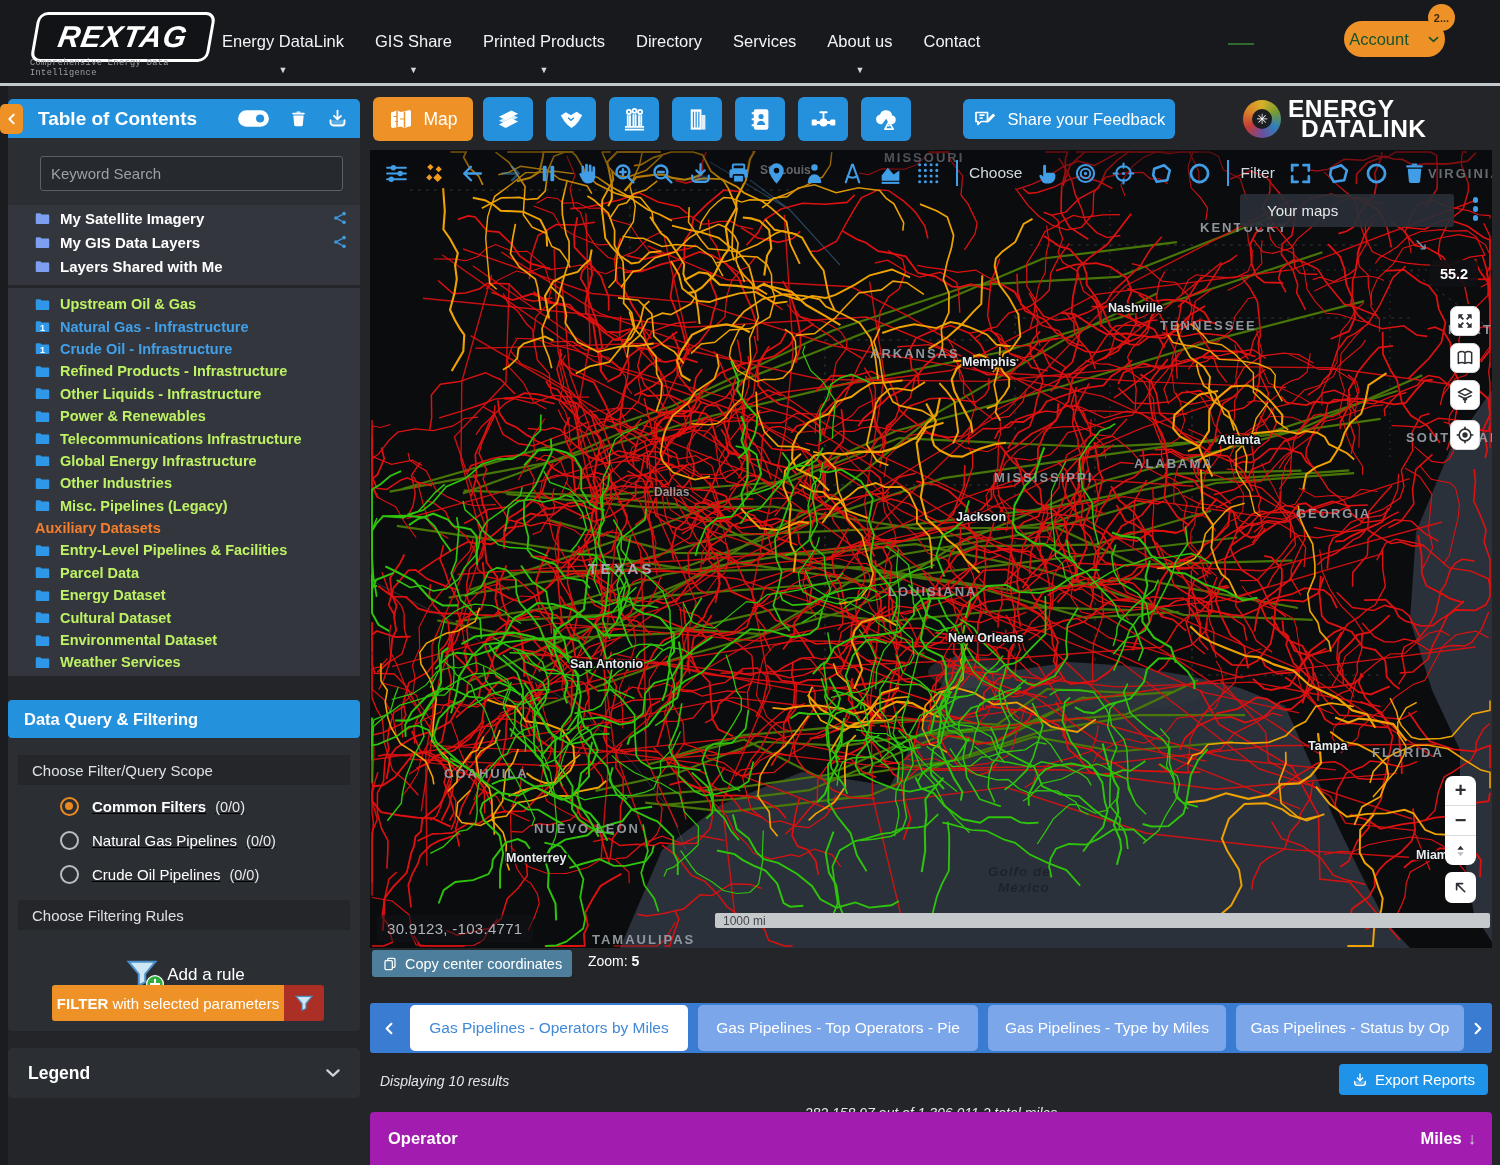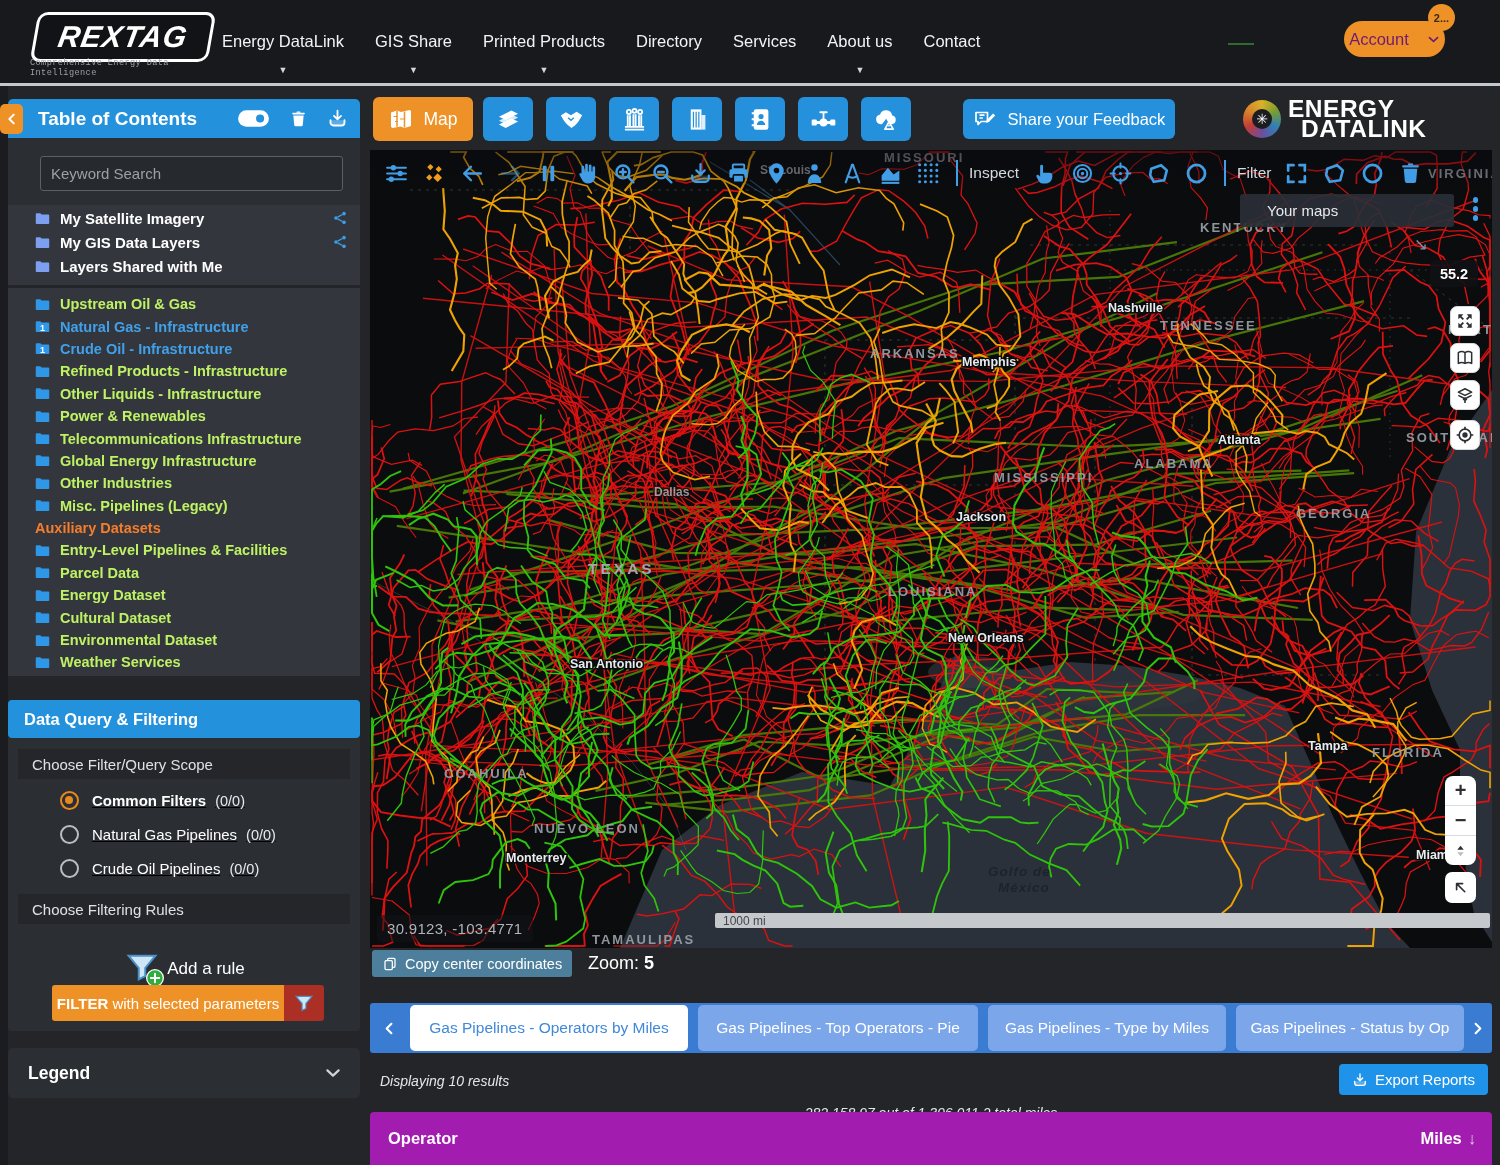--- a/index.html
+++ b/index.html
@@ -14,21 +14,21 @@
   .nav{left:0;top:0;width:1500px;height:83px;background:#17191d;border-bottom:3px solid #c3c8cd;}
   .logo-box{left:34px;top:12px;width:172px;height:44px;border:3px solid #fff;border-radius:10px;
             transform:skewX(-10deg);display:flex;align-items:center;justify-content:center;background:#111316;}
   .logo-text{transform:skewX(0deg);font-style:italic;font-weight:800;font-size:30px;color:#fff;letter-spacing:1px;}
   .tagline{left:30px;top:58px;width:200px;font-size:8.6px;color:#9aa0a7;letter-spacing:.4px;font-family:"Liberation Mono",monospace;}
   .nav-menu{left:222px;top:0;height:83px;display:flex;gap:31px;align-items:center;}
   .nav-item{position:relative;height:83px;display:flex;align-items:center;color:#f2f3f5;font-size:16.5px;cursor:pointer;}
   .nav-item .caret{position:absolute;left:50%;transform:translateX(-50%);bottom:8px;font-size:9px;color:#d4d8dc;}
   .nav-dash{left:1228px;top:43px;width:26px;height:2px;background:#2e6b2e;}
   .account-btn{left:1344px;top:21px;width:101px;height:36px;background:#ee9227;border-radius:18px;
-               display:flex;align-items:center;justify-content:center;gap:18px;color:#701a75;font-size:16.5px;cursor:pointer;}
+               display:flex;align-items:center;justify-content:center;gap:18px;color:#14532d;font-size:16.5px;cursor:pointer;}
   .account-badge{left:1428px;top:4px;width:27px;height:27px;border-radius:50%;background:#ee9227;
                  display:flex;align-items:center;justify-content:center;font-size:11px;font-weight:700;color:#3c2a0d;}
 
   
   .left-rail{left:0;top:86px;width:8px;height:1079px;background:#1a1c1f;}
   .back-btn{left:0;top:104px;width:23px;height:30px;background:#ee9227;border-radius:5px;z-index:8;
             display:flex;align-items:center;justify-content:center;color:#fff;cursor:pointer;}
   .back-btn .icn{width:14px;height:14px;}
   .panel-blue{background:#2491dc;color:#fff;}
   .toc-header{left:8px;top:99px;width:352px;height:39px;border-radius:5px 5px 0 0;display:flex;align-items:center;}
@@ -51,21 +51,21 @@
   .tree-row .b1{position:absolute;inset:0;display:flex;align-items:center;justify-content:center;
                 padding-top:3px;font-size:9px;font-weight:700;color:#fff;}
   .tree-row .lbl{color:#bef264;font-size:14.5px;font-weight:600;white-space:nowrap;}
   .tree-row .lbl.active{color:#41a0ea;}
   .tree-row.section{padding-left:27px;}
   .tree-row.section .lbl{color:#f57d2c;font-weight:700;}
 
   .query-header{left:8px;top:700px;width:352px;height:38px;border-radius:4px;display:flex;align-items:center;}
   .query-header .t{margin-left:16px;font-size:16.5px;font-weight:600;}
   .query-body{left:8px;top:738px;width:352px;height:293px;background:#2b2e33;border-radius:0 0 4px 4px;box-sizing:border-box;}
-  .strip{margin:11px 10px 0 10px;height:30px;background:#24262a;display:flex;align-items:center;
+  .strip{margin:17px 10px 0 10px;height:30px;background:#24262a;display:flex;align-items:center;
          padding-left:14px;color:#dde1e5;font-size:15px;}
   .opt-row{display:flex;align-items:center;gap:13px;margin:9px 0 0 52px;height:25px;cursor:pointer;text-decoration:underline;}
   .radio{width:19px;height:19px;border-radius:50%;box-sizing:border-box;border:2px solid #b9bec5;flex:none;}
   .radio.sel{border:2.5px solid #e8891f;position:relative;}
   .radio.sel::after{content:"";position:absolute;left:3px;top:3px;width:8px;height:8px;border-radius:50%;background:#e8891f;}
   .opt-row .lbl{color:#fff;font-size:15px;}
   .opt-row .lbl.b{font-weight:700;}
   .opt-row .cnt{color:#e8eaec;font-size:14.5px;margin-left:-4px;}
   .rules-strip{margin-top:13px;}
   .add-rule{display:flex;align-items:center;justify-content:center;gap:2px;margin-top:26px;cursor:pointer;}
@@ -137,21 +137,21 @@
                display:flex;align-items:center;padding:0 10px;color:#aeb4ba;font-size:15px;z-index:4;letter-spacing:.3px;}
   .scalebar{position:absolute;left:345px;top:763px;width:775px;height:15px;background:#c6c9cc;border-radius:2px;
             z-index:3;display:flex;align-items:center;}
   .scalebar .t{font-size:12px;color:#41464c;margin-left:8px;}
 
   
   .copy-row{left:370px;top:948px;width:1122px;height:40px;}
   .copy-btn{position:absolute;left:2px;top:2px;height:27px;background:#4d7f9d;border-radius:3px;display:flex;
             align-items:center;gap:7px;padding:0 10px;color:#fff;font-size:14.5px;cursor:pointer;}
   .copy-btn .icn{width:16px;height:16px;}
-  .zoom-note{position:absolute;left:218px;top:5px;color:#fff;font-size:18px;}
+  .zoom-note{position:absolute;left:218px;top:5px;color:#fff;font-size:14px;}
   .zoom-note .v{font-weight:700;}
   .tabs-strip{left:370px;top:1003px;width:1122px;height:50px;background:#3b7cd3;border-radius:3px;}
   .tab-chev{position:absolute;top:0;height:50px;width:26px;display:flex;align-items:center;justify-content:center;
             color:#fff;cursor:pointer;}
   .tab-chev .icn{width:15px;height:15px;}
   .tab{position:absolute;top:2px;height:46px;border-radius:5px;display:flex;align-items:center;justify-content:center;
        font-size:15.5px;cursor:pointer;overflow:hidden;white-space:nowrap;box-sizing:border-box;padding:0 6px;}
   .tab.on{background:#fff;color:#4088d8;}
   .tab.off{background:#7ba6ea;color:#fff;}
   .status-row{left:370px;top:1062px;width:1122px;height:38px;}
@@ -1624,21 +1624,21 @@
           <circle cx="3.5" cy="14.5" r="1.45"></circle>
           <circle cx="9" cy="14.5" r="1.45"></circle>
           <circle cx="14.5" cy="14.5" r="1.45"></circle>
           <circle cx="20" cy="14.5" r="1.45"></circle>
           <circle cx="3.5" cy="20" r="1.45"></circle>
           <circle cx="9" cy="20" r="1.45"></circle>
           <circle cx="14.5" cy="20" r="1.45"></circle>
           <circle cx="20" cy="20" r="1.45"></circle>
         </svg></span>
       <span class="t2sep"></span>
-      <span class="t2lbl">Inspect</span>
+      <span class="t2lbl">Choose</span>
       <span class="t2i"><svg viewBox="0 0 24 24" fill="currentColor">
           <path d="M10.2 21.5c-1.8 0-3.1-.9-3.9-2.5l-2-4c-.4-.9.2-1.8 1.2-1.8.5 0 1 .2 1.3.7l1 1.3V5.1a1.4 1.4 0 0 1 2.8 0v6.1h6.3c1.6 0 2.7 1.1 2.7 2.7 0 4.3-2.3 7.6-6 7.6Z"></path>
         </svg></span>
       <span class="t2i"><svg viewBox="0 0 24 24" fill="none" stroke="currentColor" stroke-width="2">
           <circle cx="12" cy="12" r="8.2"></circle>
           <circle cx="12" cy="12" r="4.6"></circle>
           <circle cx="12" cy="12" r="1.6" fill="currentColor" stroke="none"></circle>
         </svg></span>
       <span class="t2i"><svg viewBox="0 0 24 24" fill="none" stroke="currentColor" stroke-width="2" stroke-linecap="round">
           <circle cx="12" cy="12" r="7"></circle>

